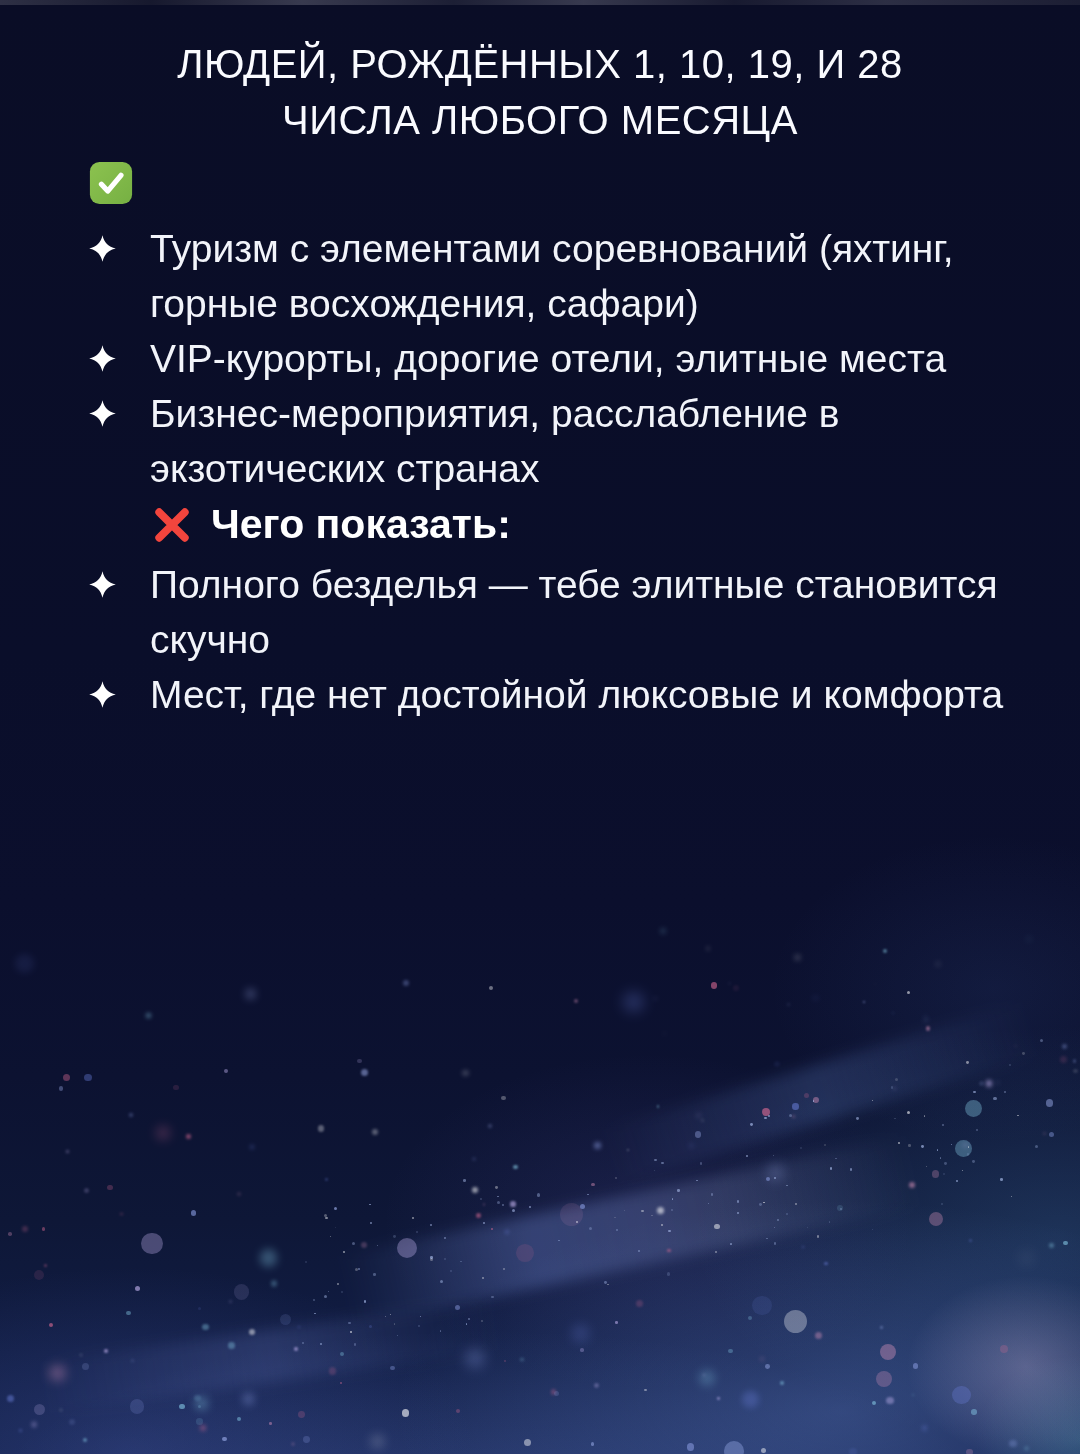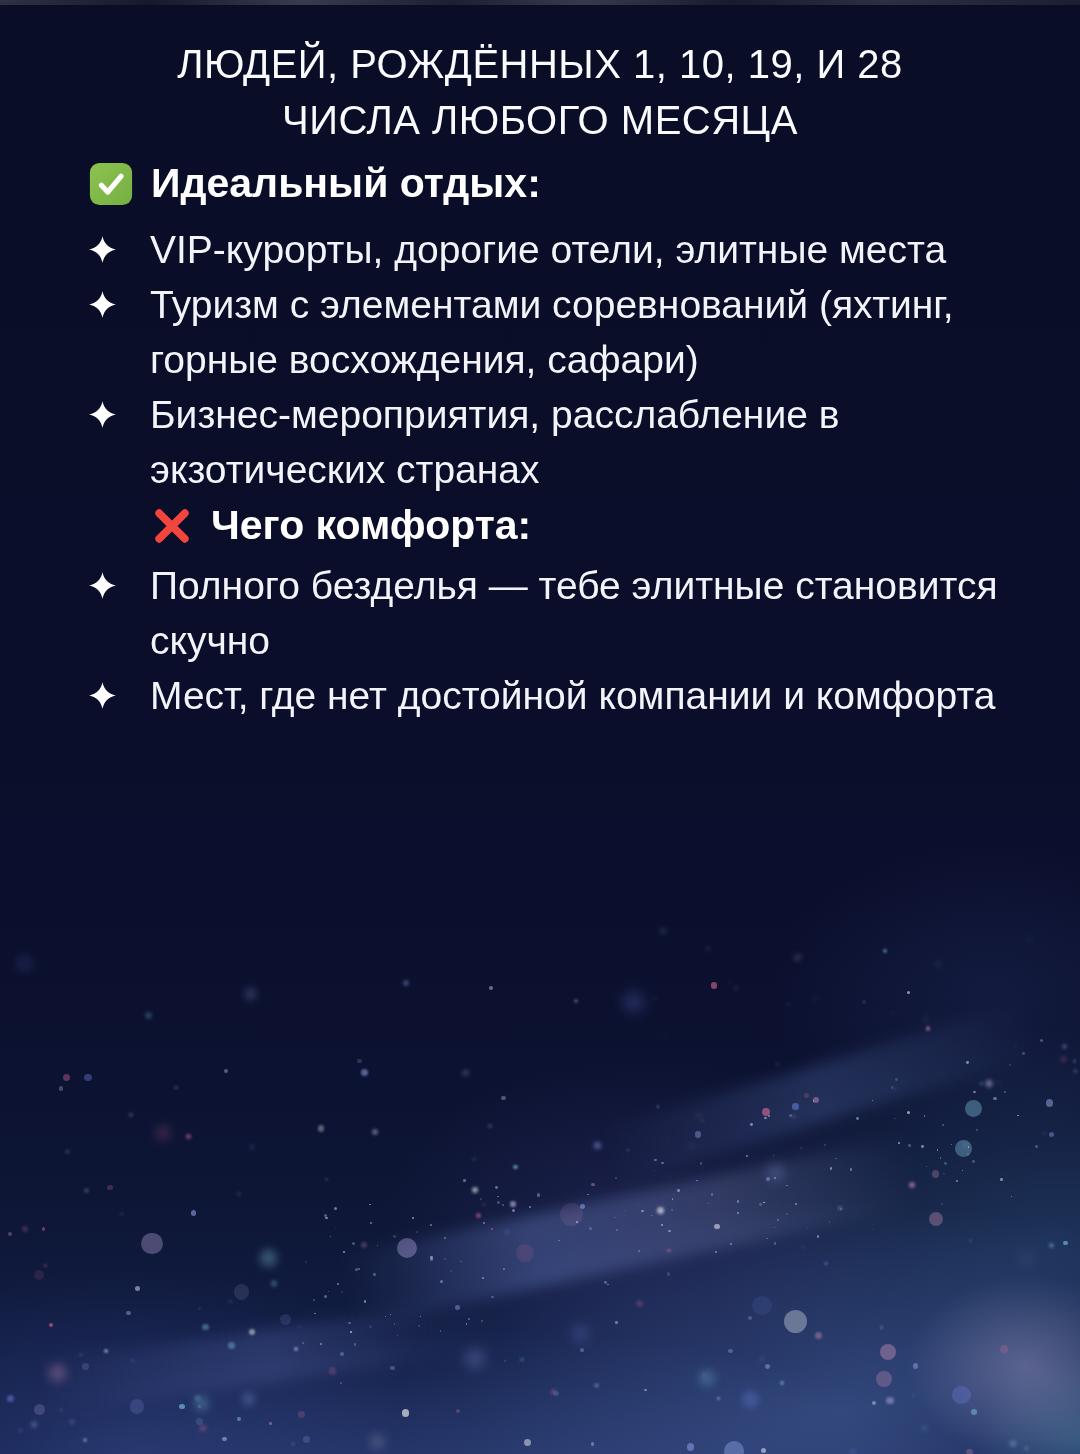--- a/index.html
+++ b/index.html
@@ -474,62 +474,61 @@
           <defs>
             <linearGradient id="gchk" x1="0" y1="0" x2="1" y2="1">
               <stop offset="0" style="stop-color:var(--check-green-light,#8cc24f)"></stop>
               <stop offset="1" style="stop-color:var(--check-green,#76b043)"></stop>
             </linearGradient>
           </defs>
           <rect x="1" y="1" width="22" height="22" rx="5" fill="url(#gchk)"></rect>
           <path d="M7 12.6l3.3 3.6L17.2 8" stroke="#ffffff" stroke-width="2.7" fill="none" stroke-linecap="round" stroke-linejoin="round"></path>
         </svg>
       </span>
-      <span>Идеальный отдых:</span>
     </div>
 
     <div class="bullets">
+      <div class="bullet-row">
+        <span class="bullet-star"><svg width="29" height="29" viewBox="0 0 24 24">
+              <path d="M12 1 C13.4 7.2 16.8 10.6 23 12 C16.8 13.4 13.4 16.8 12 23 C10.6 16.8 7.2 13.4 1 12 C7.2 10.6 10.6 7.2 12 1 Z" style="fill:var(--star-white,#fff)"></path>
+            </svg></span>
+        <span class="bullet-text">Туризм с элементами соревнований (яхтинг, горные восхождения, сафари)</span>
+      </div>
       <div class="bullet-row">
         <span class="bullet-star"><svg width="29" height="29" viewBox="0 0 24 24">
               <path d="M12 1 C13.4 7.2 16.8 10.6 23 12 C16.8 13.4 13.4 16.8 12 23 C10.6 16.8 7.2 13.4 1 12 C7.2 10.6 10.6 7.2 12 1 Z" style="fill:var(--star-white,#fff)"></path>
             </svg></span>
         <span class="bullet-text">VIP-курорты, дорогие отели, элитные места</span>
       </div>
       <div class="bullet-row">
         <span class="bullet-star"><svg width="29" height="29" viewBox="0 0 24 24">
               <path d="M12 1 C13.4 7.2 16.8 10.6 23 12 C16.8 13.4 13.4 16.8 12 23 C10.6 16.8 7.2 13.4 1 12 C7.2 10.6 10.6 7.2 12 1 Z" style="fill:var(--star-white,#fff)"></path>
             </svg></span>
-        <span class="bullet-text">Туризм с элементами соревнований (яхтинг, горные восхождения, сафари)</span>
-      </div>
-      <div class="bullet-row">
-        <span class="bullet-star"><svg width="29" height="29" viewBox="0 0 24 24">
-              <path d="M12 1 C13.4 7.2 16.8 10.6 23 12 C16.8 13.4 13.4 16.8 12 23 C10.6 16.8 7.2 13.4 1 12 C7.2 10.6 10.6 7.2 12 1 Z" style="fill:var(--star-white,#fff)"></path>
-            </svg></span>
         <span class="bullet-text">Бизнес-мероприятия, расслабление в экзотических странах</span>
       </div>
     </div>
 
     <div class="section-header avoid">
       <span class="emoji-icon">
         <svg width="44" height="44" viewBox="0 0 24 24" aria-hidden="true">
           <path d="M5 5l14 14M19 5L5 19" style="stroke:var(--cross-red,#f2453d)" stroke-width="4.2" stroke-linecap="round" fill="none"></path>
         </svg>
       </span>
-      <span>Чего комфорта:</span>
+      <span>Чего показать:</span>
     </div>
 
     <div class="bullets second">
       <div class="bullet-row">
         <span class="bullet-star"><svg width="29" height="29" viewBox="0 0 24 24">
               <path d="M12 1 C13.4 7.2 16.8 10.6 23 12 C16.8 13.4 13.4 16.8 12 23 C10.6 16.8 7.2 13.4 1 12 C7.2 10.6 10.6 7.2 12 1 Z" style="fill:var(--star-white,#fff)"></path>
             </svg></span>
         <span class="bullet-text">Полного безделья — тебе элитные становится скучно</span>
       </div>
       <div class="bullet-row">
         <span class="bullet-star"><svg width="29" height="29" viewBox="0 0 24 24">
               <path d="M12 1 C13.4 7.2 16.8 10.6 23 12 C16.8 13.4 13.4 16.8 12 23 C10.6 16.8 7.2 13.4 1 12 C7.2 10.6 10.6 7.2 12 1 Z" style="fill:var(--star-white,#fff)"></path>
             </svg></span>
-        <span class="bullet-text">Мест, где нет достойной компании и комфорта</span>
+        <span class="bullet-text">Мест, где нет достойной люксовые и комфорта</span>
       </div>
     </div>
 
   </div>
 </div>
 
 </body></html>

